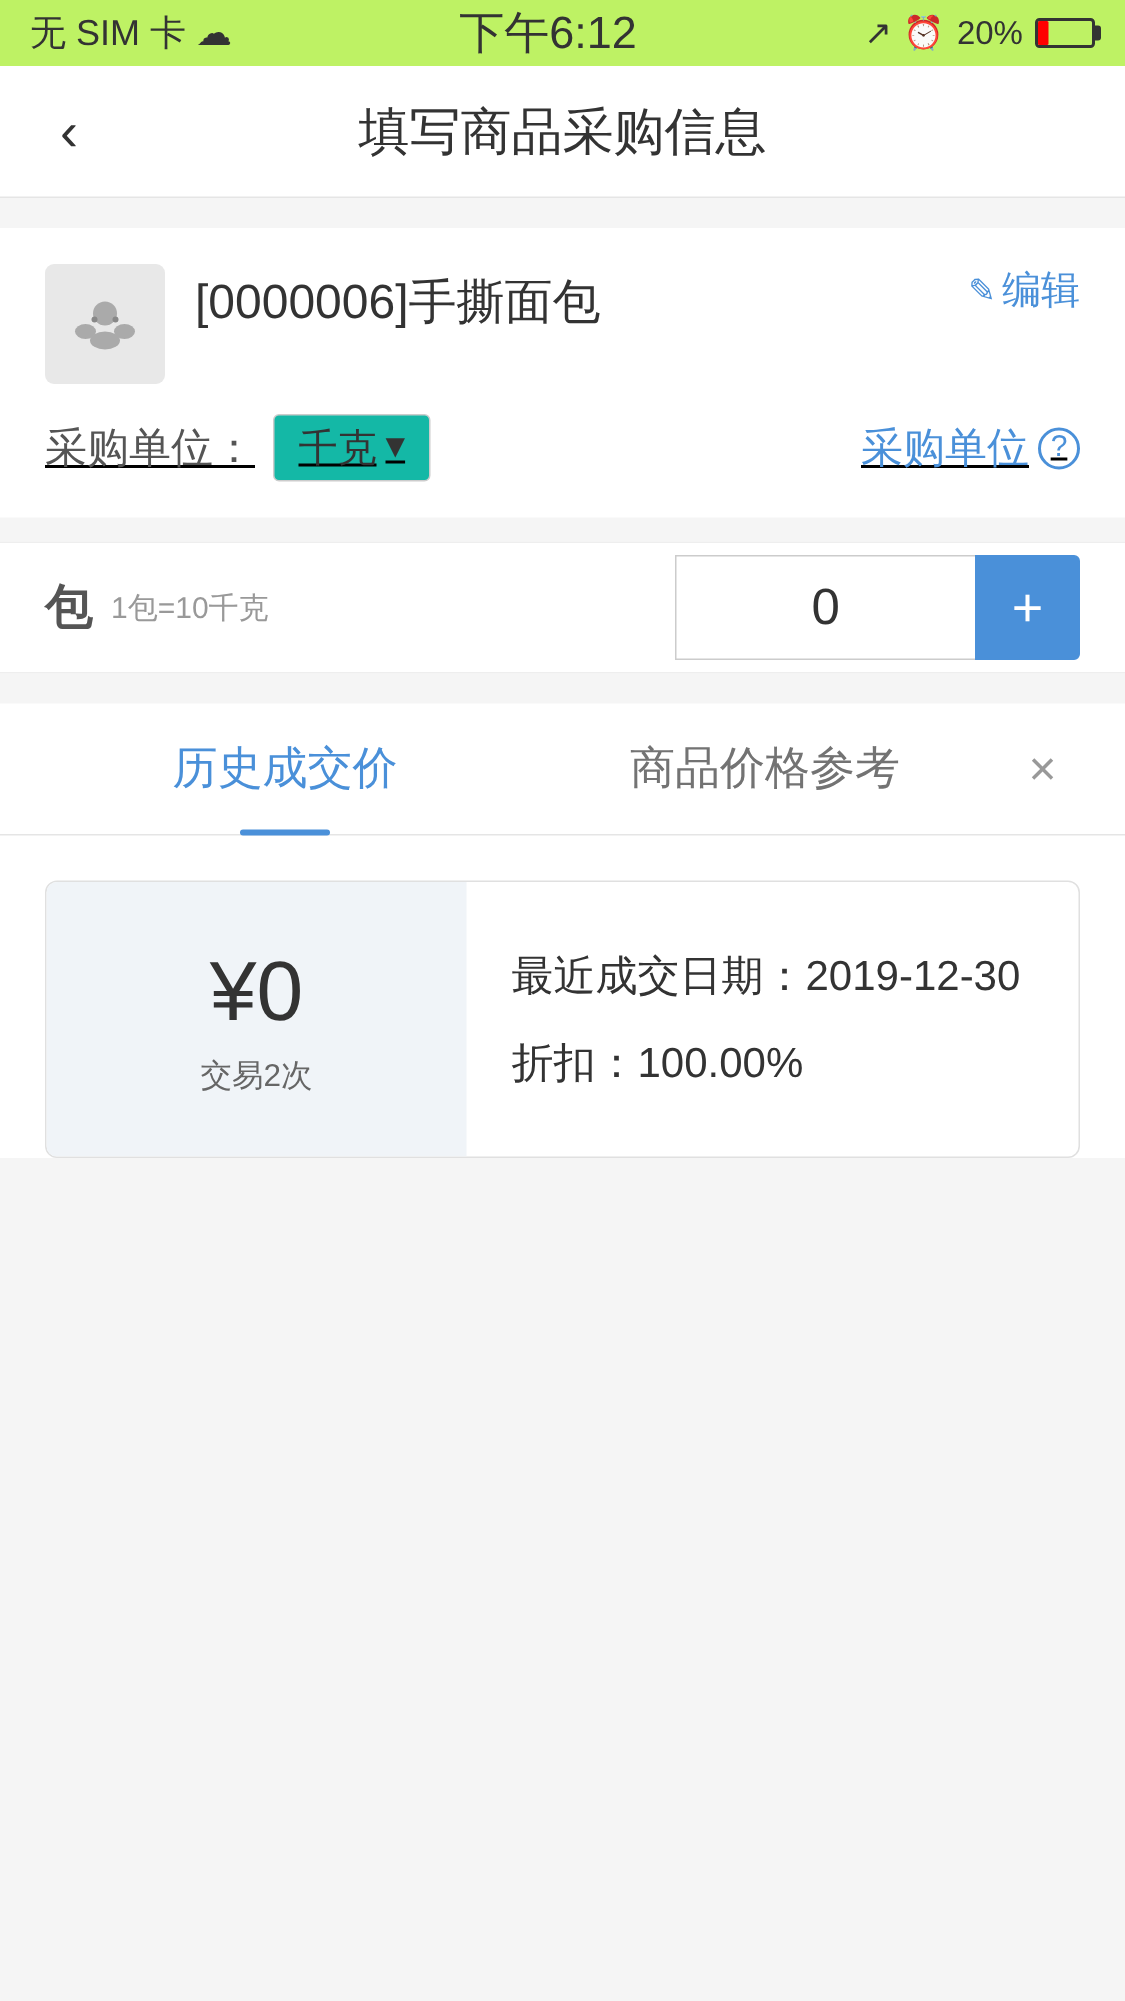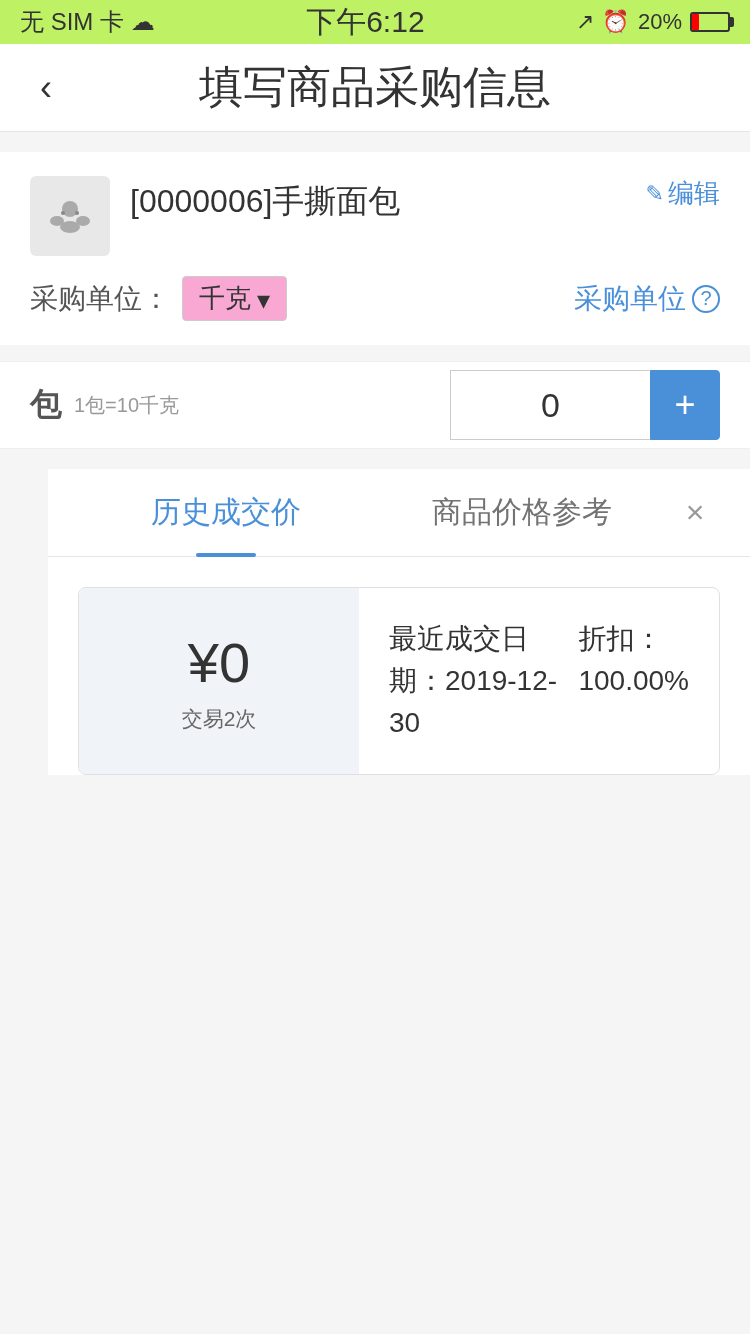--- a/index.html
+++ b/index.html
@@ -68,21 +68,21 @@
     .back-btn {
       font-size: 36px;
       color: #333;
       cursor: pointer;
       padding: 10px;
     }
     .header-title {
       position: absolute;
       left: 50%;
       transform: translateX(-50%);
-      font-size: 44px;
+      font-size: 34px;
       font-weight: 500;
       color: #333;
       font-family: Liberation Mono, monospace;
     }
 
     
     .product-card {
       background: white;
       margin-top: 20px;
       padding: 24px 30px;
@@ -123,37 +123,38 @@
       align-items: center;
       gap: 4px;
       flex-shrink: 0;
     }
     .edit-icon { font-size: 22px; }
     .product-bottom {
       margin-top: 20px;
       display: flex;
       align-items: center;
       justify-content: space-between;
+      text-decoration: underline;
     }
     .purchase-unit {
       display: flex;
       align-items: center;
       gap: 12px;
       font-size: 28px;
       color: #555;
     }
     .unit-select {
       border: 1px solid #ccc;
       border-radius: 4px;
       padding: 4px 16px;
       font-size: 26px;
       color: #333;
-      background: #f9a8d4;
-      display: flex;
-      align-items: flex-end;
+      background: #14b8a6;
+      display: flex;
+      align-items: flex-start;
       gap: 6px;
     }
     .price-ref {
       color: #4a90d9;
       font-size: 28px;
       display: flex;
       align-items: center;
       gap: 6px;
     }
     .help-icon {
@@ -223,21 +224,20 @@
       justify-content: center;
       font-size: 36px;
       color: white;
       cursor: pointer;
     }
 
     
     .tabs-panel {
       background: white;
       margin-top: 20px;
-      margin-left: 48px;
     }
     .tabs-header {
       display: flex;
       align-items: center;
       border-bottom: 1px solid #e5e5e5;
       padding: 0 30px;
       position: relative;
       height: 88px;
     }
     .tab-item {
@@ -302,21 +302,21 @@
     }
     .trade-count {
       font-size: 21px;
       color: #666;
       margin-top: 10px;
     }
     .trade-right {
       flex: 1;
       padding: 30px 30px;
       display: flex;
-      flex-direction: row;
+      flex-direction: column;
       justify-content: center;
       gap: 16px;
     }
     .trade-detail-line {
       font-size: 28px;
       color: #333;
       line-height: 1.5;
     }
   </style>
 </head>

